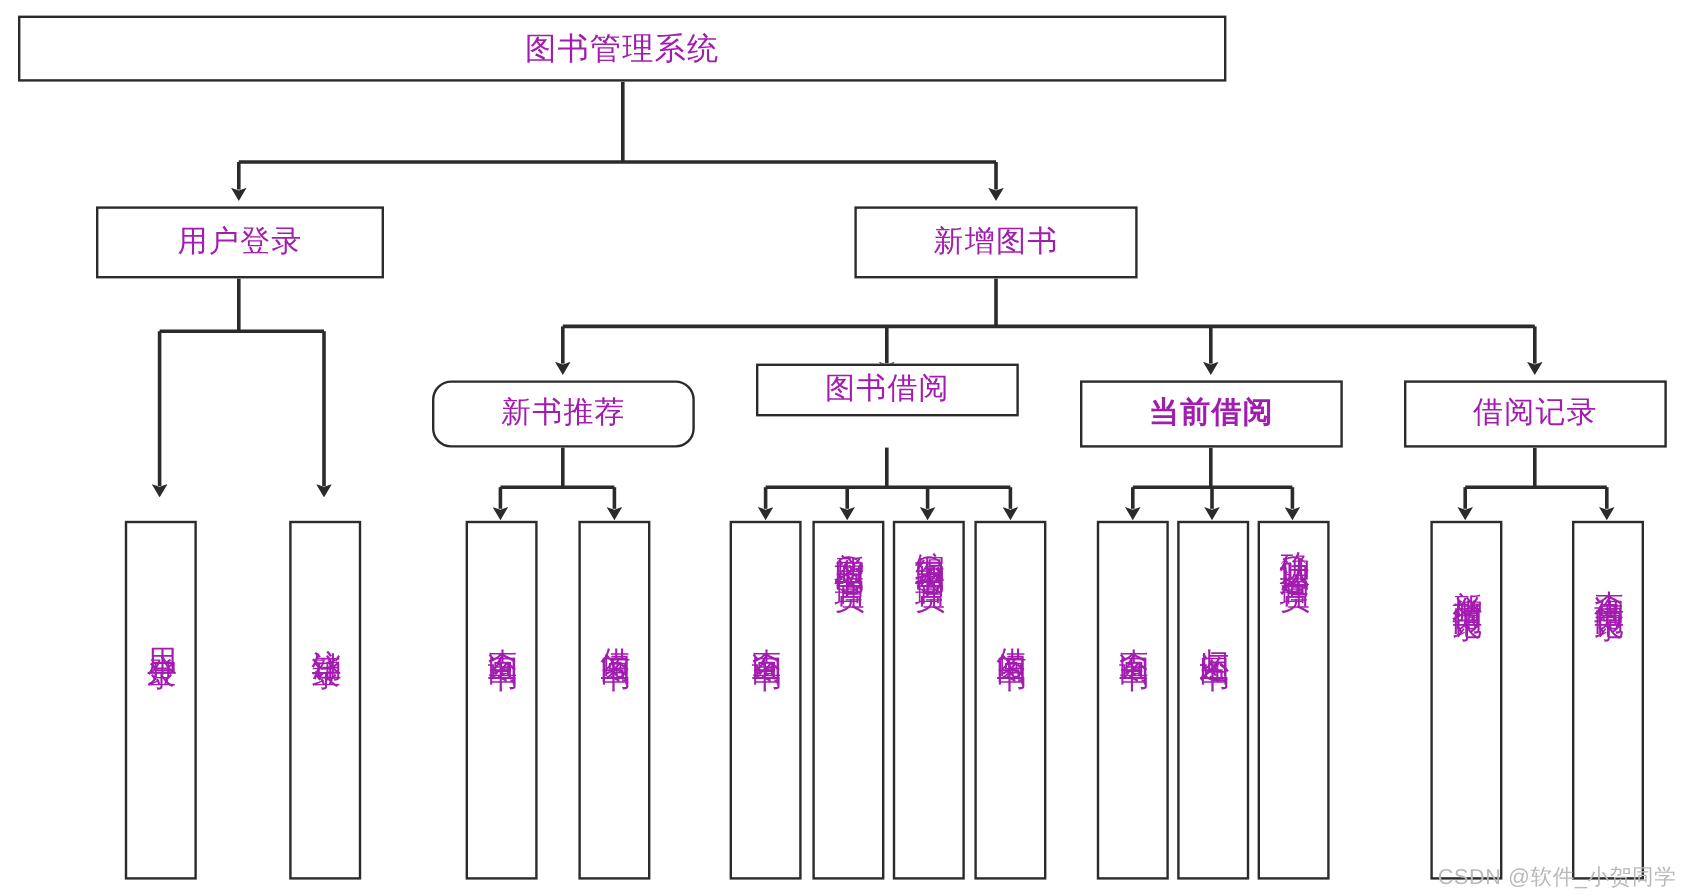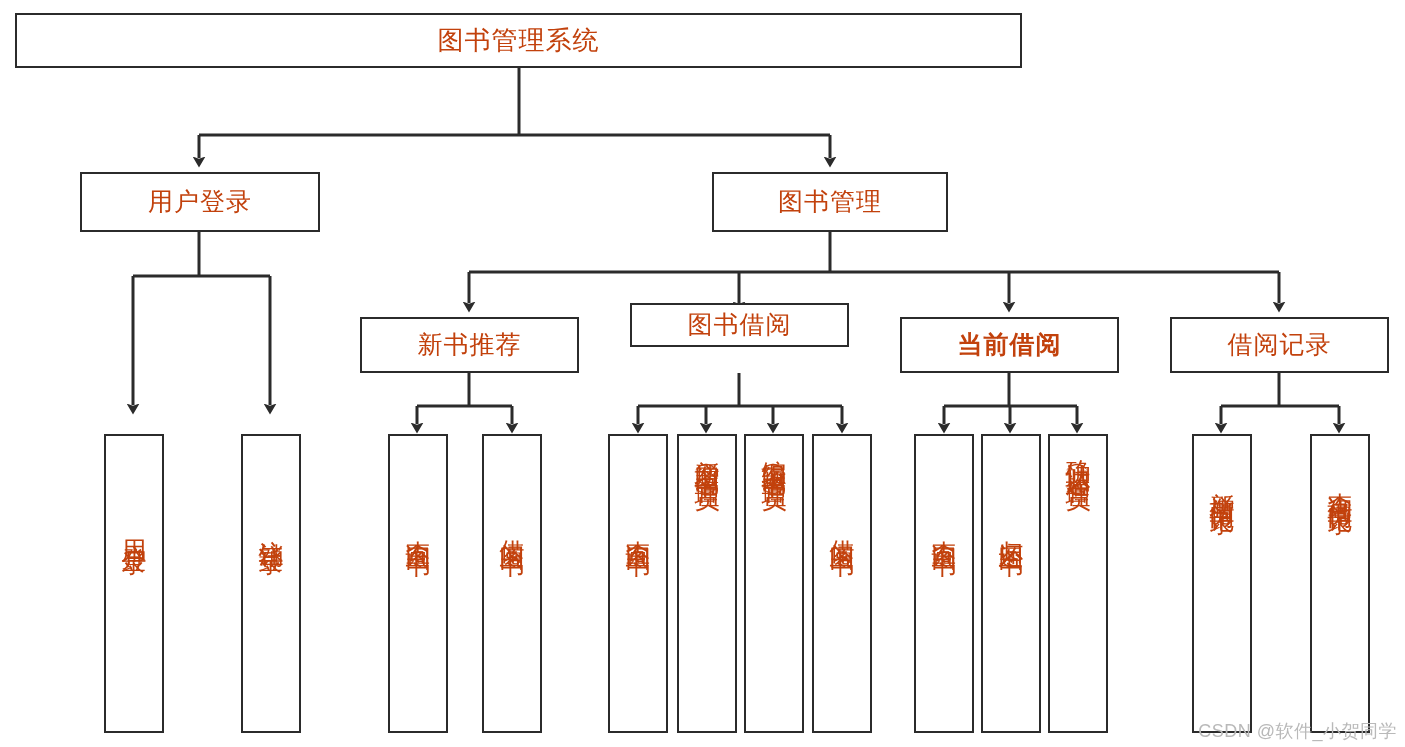--- a/index.html
+++ b/index.html
@@ -31,21 +31,21 @@
     position: absolute;
     box-sizing: border-box;
     background: #ffffff;
     border: 2.5px solid #2b2b2b;
     display: flex;
     align-items: center;
     justify-content: center;
     overflow: hidden;
   }
   .node .node-label {
-    color: #c2410c;
+    color: #a21caf;
     line-height: 1.18;
     letter-spacing: 0.5px;
     white-space: pre-wrap;
     text-align: center;
   }
   .node.horiz .node-label {
     font-size: 25px;
     letter-spacing: 1px;
   }
   .node.root .node-label {
@@ -135,24 +135,24 @@
   </svg>
 
   <div class="node root horiz" style="left:15px; top:13px; width:1007px; height:55px;">
     <span class="node-label">图书管理系统</span>
   </div>
 
   <div class="node horiz" style="left:80px; top:172px; width:240px; height:60px;">
     <span class="node-label">用户登录</span>
   </div>
   <div class="node horiz" style="left:712px; top:172px; width:236px; height:60px;">
-    <span class="node-label">图书管理</span>
-  </div>
-
-  <div class="node horiz" style="left:360px; top:317px; width:219px; height:56px;">
+    <span class="node-label">新增图书</span>
+  </div>
+
+  <div class="node horiz" style="left:360px; top:317px; width:219px; height:56px;border-radius:16px;">
     <span class="node-label">新书推荐</span>
   </div>
   <div class="node horiz" style="left:630px; top:303px; width:219px; height:44px;">
     <span class="node-label">图书借阅</span>
   </div>
   <div class="node horiz" style="left:900px; top:317px; width:219px; height:56px;font-weight:bold;">
     <span class="node-label">当前借阅</span>
   </div>
   <div class="node horiz" style="left:1170px; top:317px; width:219px; height:56px;">
     <span class="node-label">借阅记录</span>

